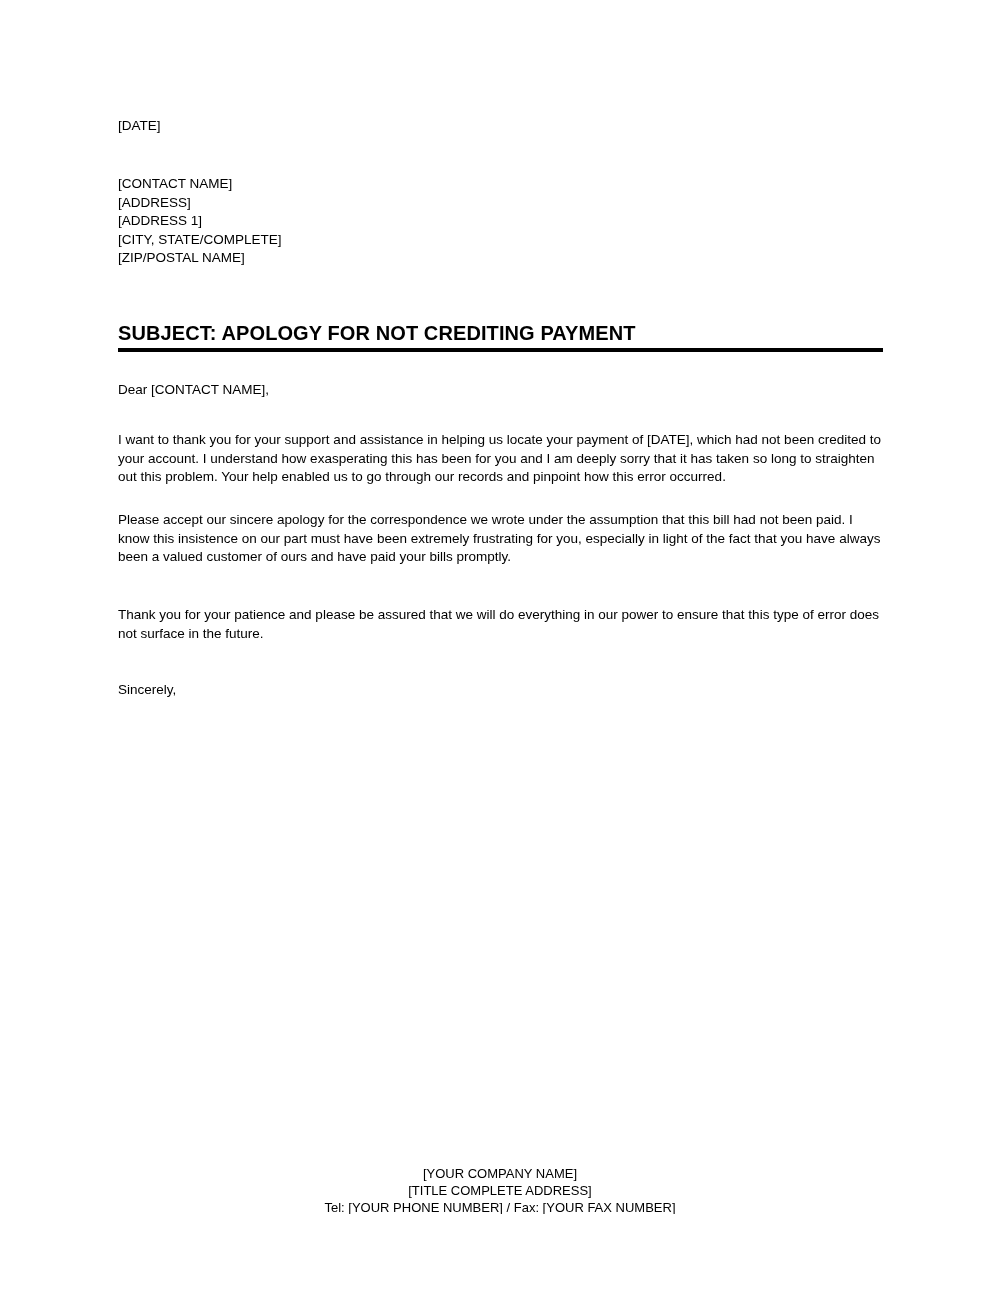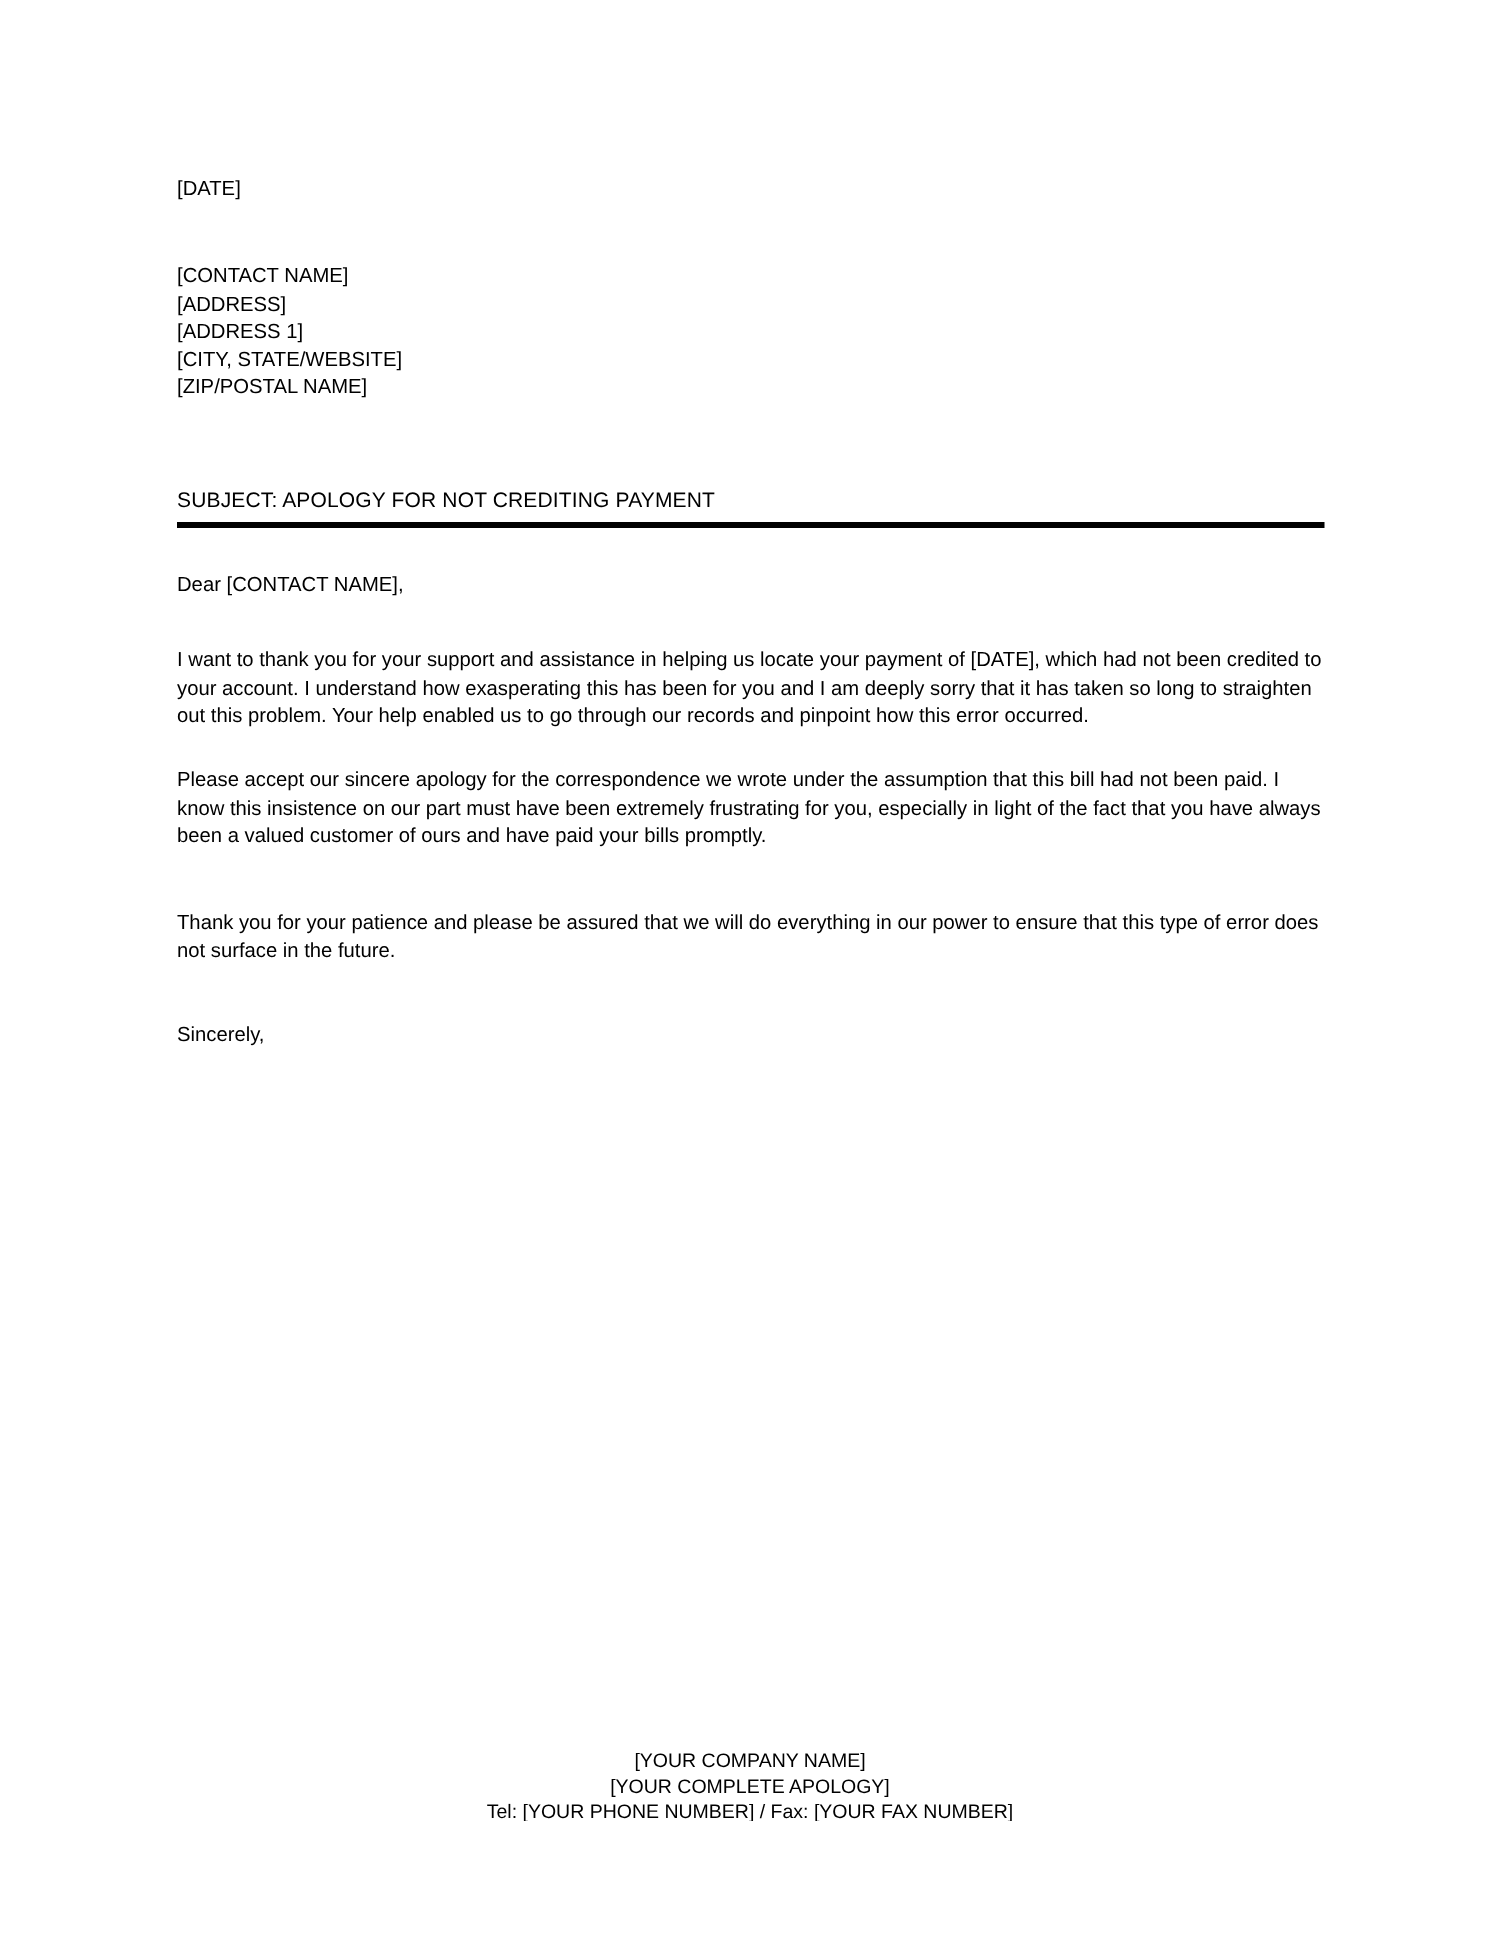--- a/index.html
+++ b/index.html
@@ -11,21 +11,21 @@
     background: #ffffff;
     font-family: "Liberation Sans", "DejaVu Sans", sans-serif;
     color: #000000;
     overflow: hidden;
     margin: 0 auto;
   }
   .abs { position: absolute; left: 118px; right: 117px; }
   .body-text { font-size: 13.5px; line-height: 18.6px; color: #000000; }
   .date-line       { top: 117px; }
   .recipient-block { top: 175px; }
-  .subject-line    { top: 324px; font-size: 14px; font-weight: normal; letter-spacing: 0.1px; }
+  .subject-line    { top: 324px; font-size: 20px; font-weight: bold; letter-spacing: 0.1px; }
   .subject-rule    { position: absolute; left: 118px; width: 765px; top: 348px; height: 4px; background: #000000; }
   .salutation      { top: 381px; }
   .para-1          { top: 431px; }
   .para-2          { top: 511px; }
   .para-3          { top: 606px; }
   .closing         { top: 681px; }
   .signature-block { top: 774px; }
   .footer {
     position: absolute;
     left: 0; right: 0;
@@ -42,41 +42,41 @@
 <body>
 
 <div class="page">
 
   <div class="abs body-text date-line">[DATE]</div>
 
   <div class="abs body-text recipient-block">
     <div>[CONTACT NAME]</div>
     <div>[ADDRESS]</div>
     <div>[ADDRESS 1]</div>
-    <div>[CITY, STATE/WEBSITE]</div>
+    <div>[CITY, STATE/COMPLETE]</div>
     <div>[ZIP/POSTAL NAME]</div>
   </div>
 
   <div class="abs body-text subject-line">SUBJECT: APOLOGY FOR NOT CREDITING PAYMENT</div>
 
   <div class="subject-rule"></div>
 
   <div class="abs body-text salutation">Dear [CONTACT NAME],</div>
 
   <div class="abs body-text para-1">I want to thank you for your support and assistance in helping us locate your payment of [DATE], which had not been credited to your account. I understand how exasperating this has been for you and I am deeply sorry that it has taken so long to straighten out this problem. Your help enabled us to go through our records and pinpoint how this error occurred.</div>
 
   <div class="abs body-text para-2">Please accept our sincere apology for the correspondence we wrote under the assumption that this bill had not been paid. I know this insistence on our part must have been extremely frustrating for you, especially in light of the fact that you have always been a valued customer of ours and have paid your bills promptly.</div>
 
   <div class="abs body-text para-3">Thank you for your patience and please be assured that we will do everything in our power to ensure that this type of error does not surface in the future.</div>
 
   <div class="abs body-text closing">Sincerely,</div>
 
 
   <div class="footer">
     <div class="footer-company">[YOUR COMPANY NAME]</div>
-    <div>[YOUR COMPLETE APOLOGY]</div>
+    <div>[TITLE COMPLETE ADDRESS]</div>
     <div>Tel: [YOUR PHONE NUMBER] / Fax: [YOUR FAX NUMBER]</div>
     <div>
       <span class="weblink" style="color: rgb(0, 0, 238);">[YOUR WEBSITE ADDRESS]</span>
     </div>
   </div>
 
 </div>
 
 </body></html>

